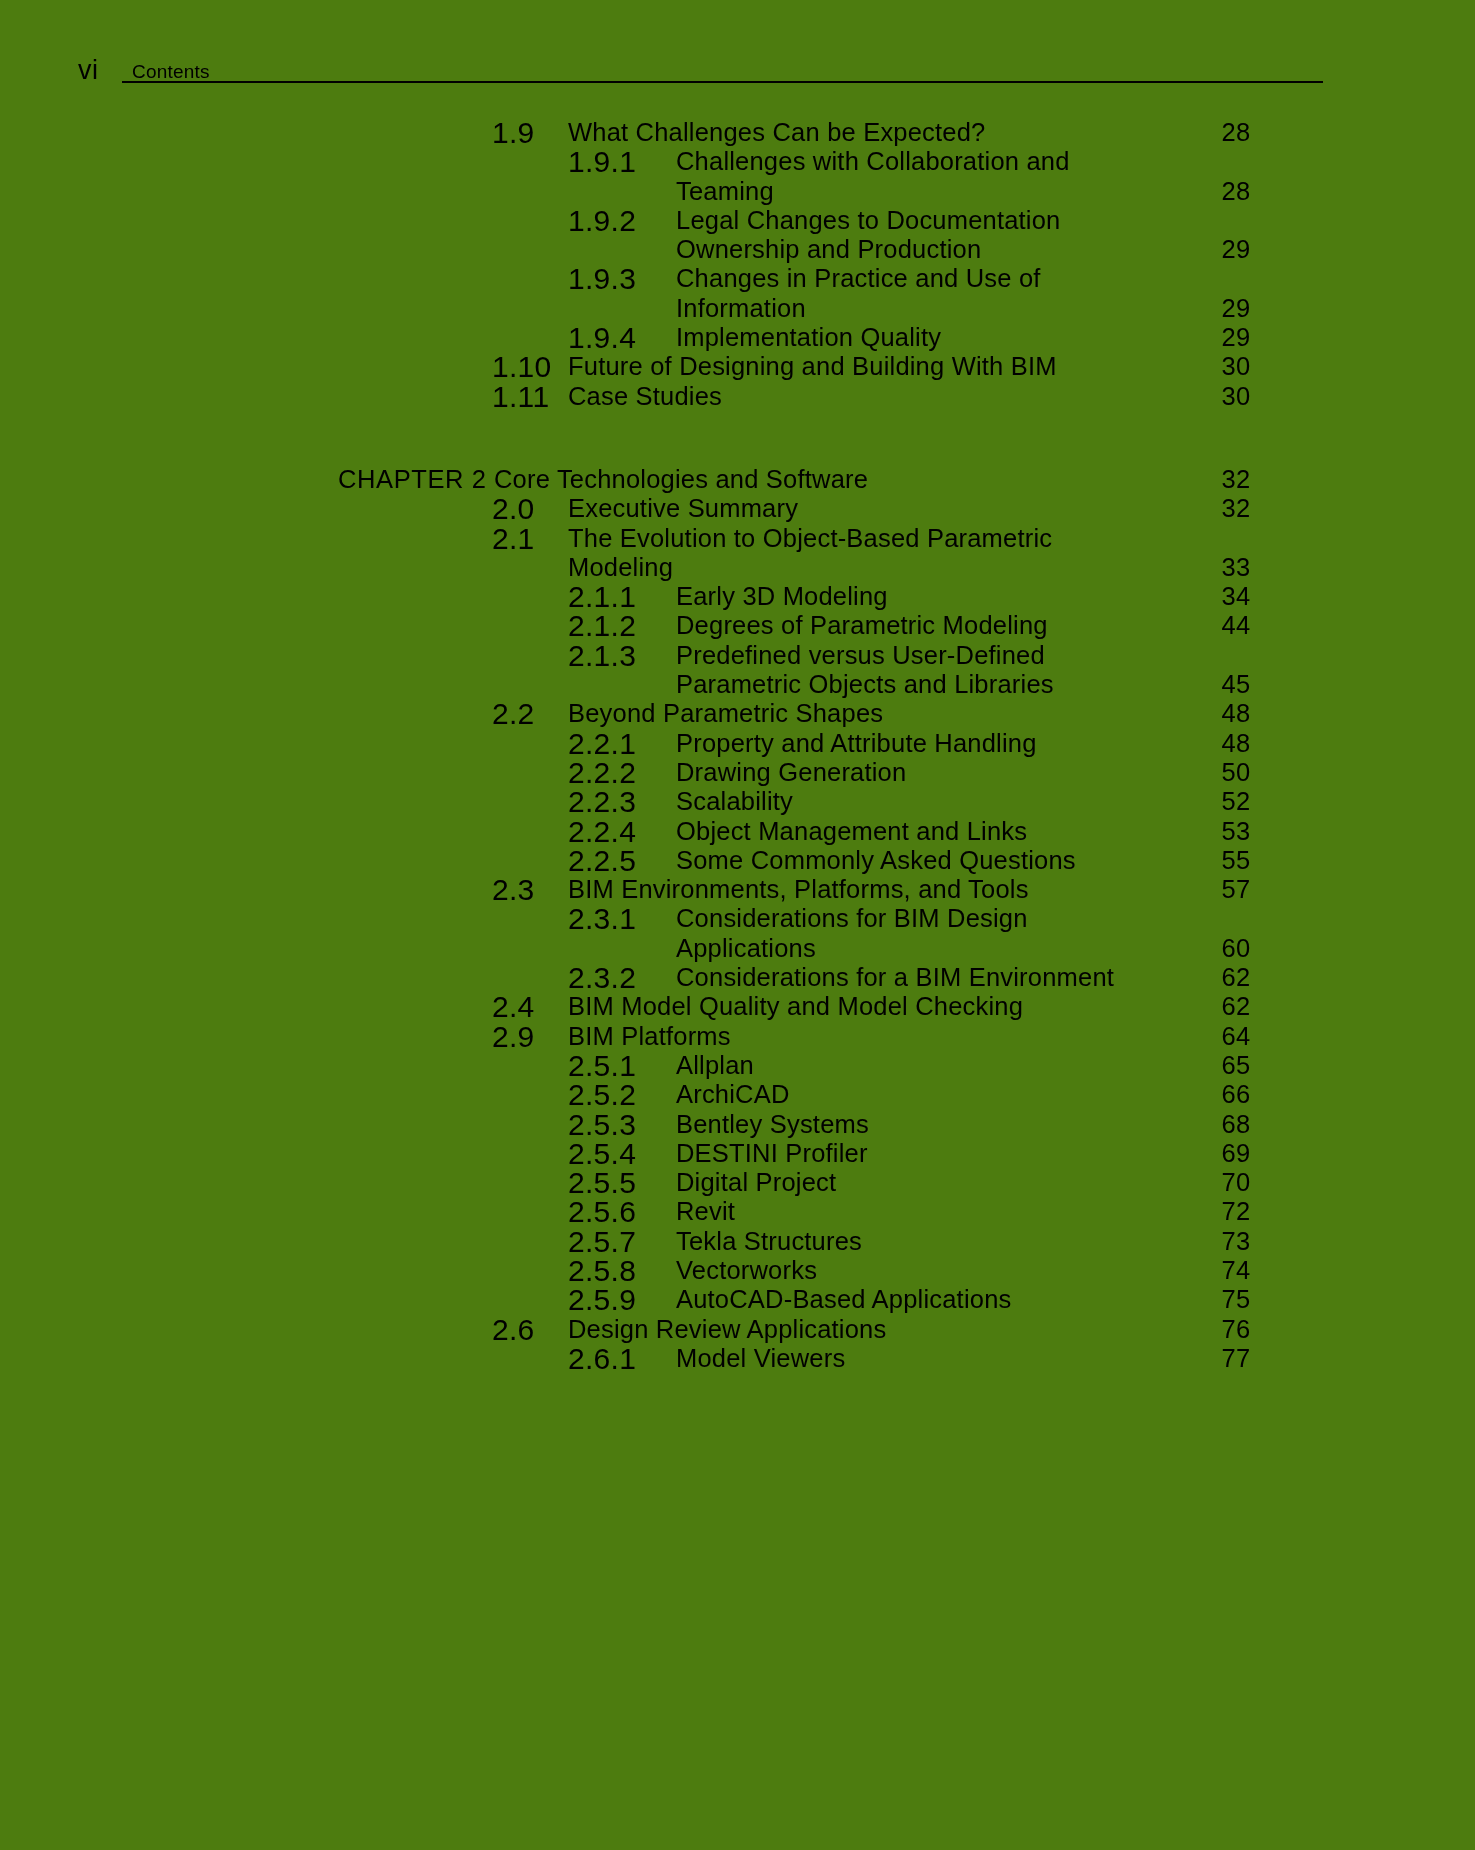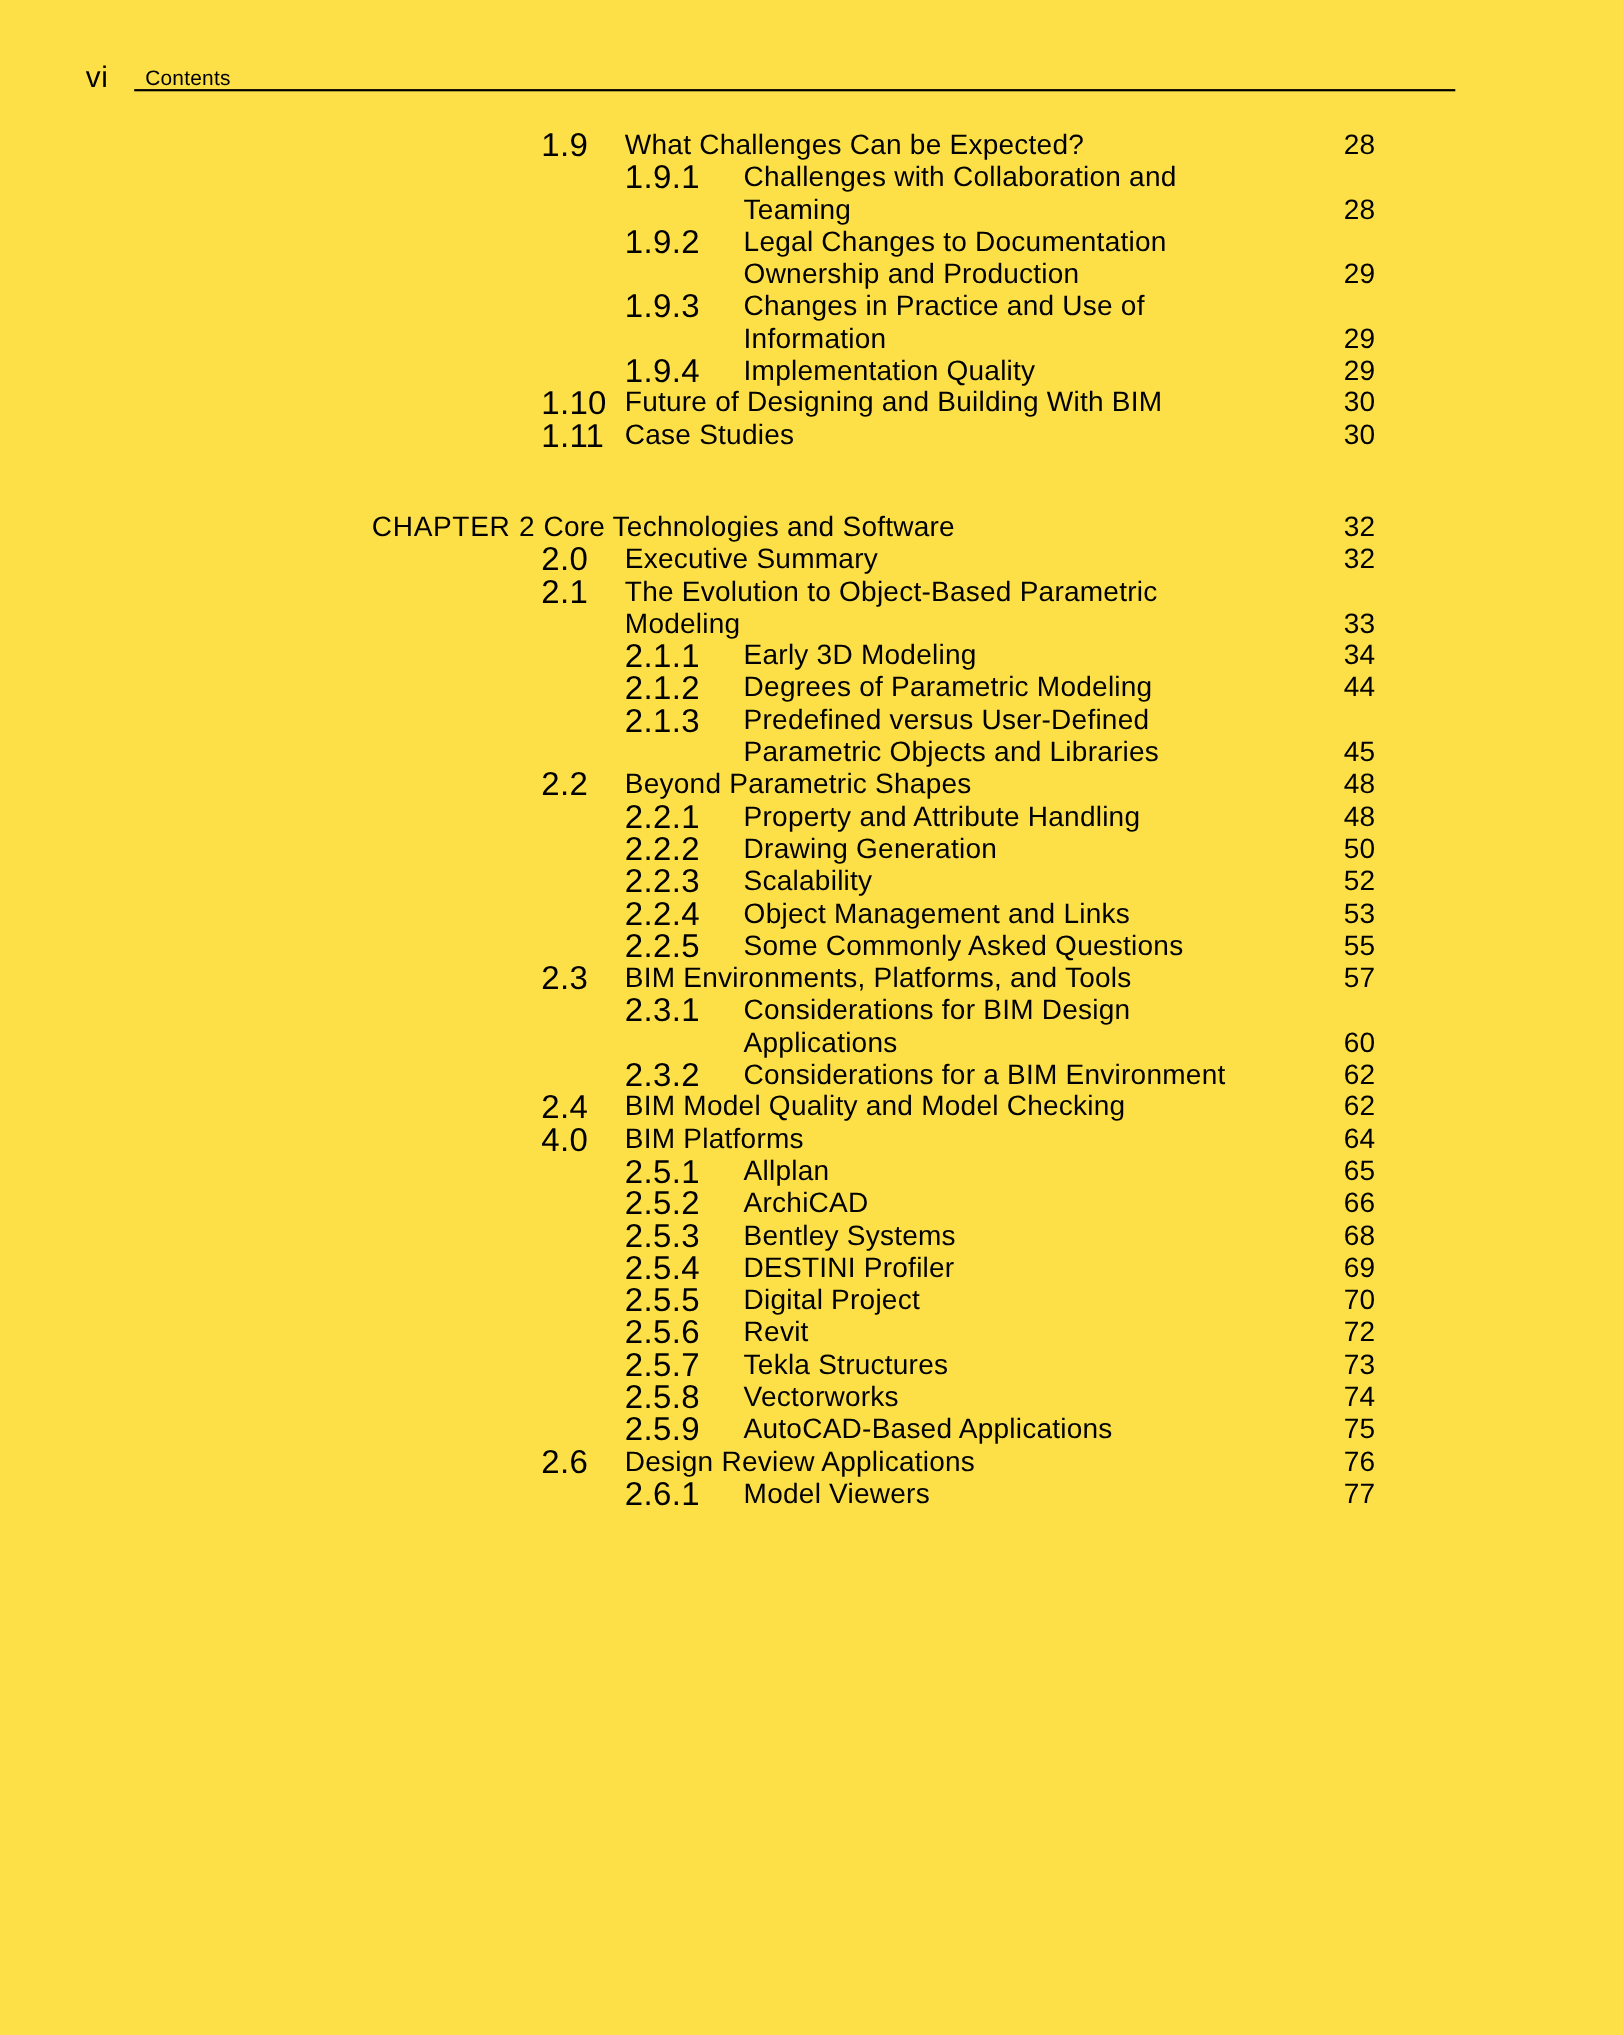--- a/index.html
+++ b/index.html
@@ -9,21 +9,21 @@
     background: #ffffff;
   }
   body {
     font-family: "Liberation Sans", sans-serif;
     color: #000000;
   }
   .page {
     position: relative;
     width: 1475px;
     height: 1850px;
-    background: #fde047;
+    background: #4d7c0f;
     overflow: hidden;
   }
 
   
   .runhead {
     position: absolute;
     left: 78px;
     top: 54px;
     width: 1250px;
     height: 40px;
@@ -259,21 +259,21 @@
         <span class="num lvl3">2.3.2</span>
         <span class="ttl t3">Considerations for a BIM Environment</span>
         <span class="pg">62</span>
       </div>
       <div class="row">
         <span class="num lvl2">2.4</span>
         <span class="ttl t2">BIM Model Quality and Model Checking</span>
         <span class="pg">62</span>
       </div>
       <div class="row">
-        <span class="num lvl2">4.0</span>
+        <span class="num lvl2">2.9</span>
         <span class="ttl t2">BIM Platforms</span>
         <span class="pg">64</span>
       </div>
       <div class="row">
         <span class="num lvl3">2.5.1</span>
         <span class="ttl t3">Allplan</span>
         <span class="pg">65</span>
       </div>
       <div class="row">
         <span class="num lvl3">2.5.2</span>

